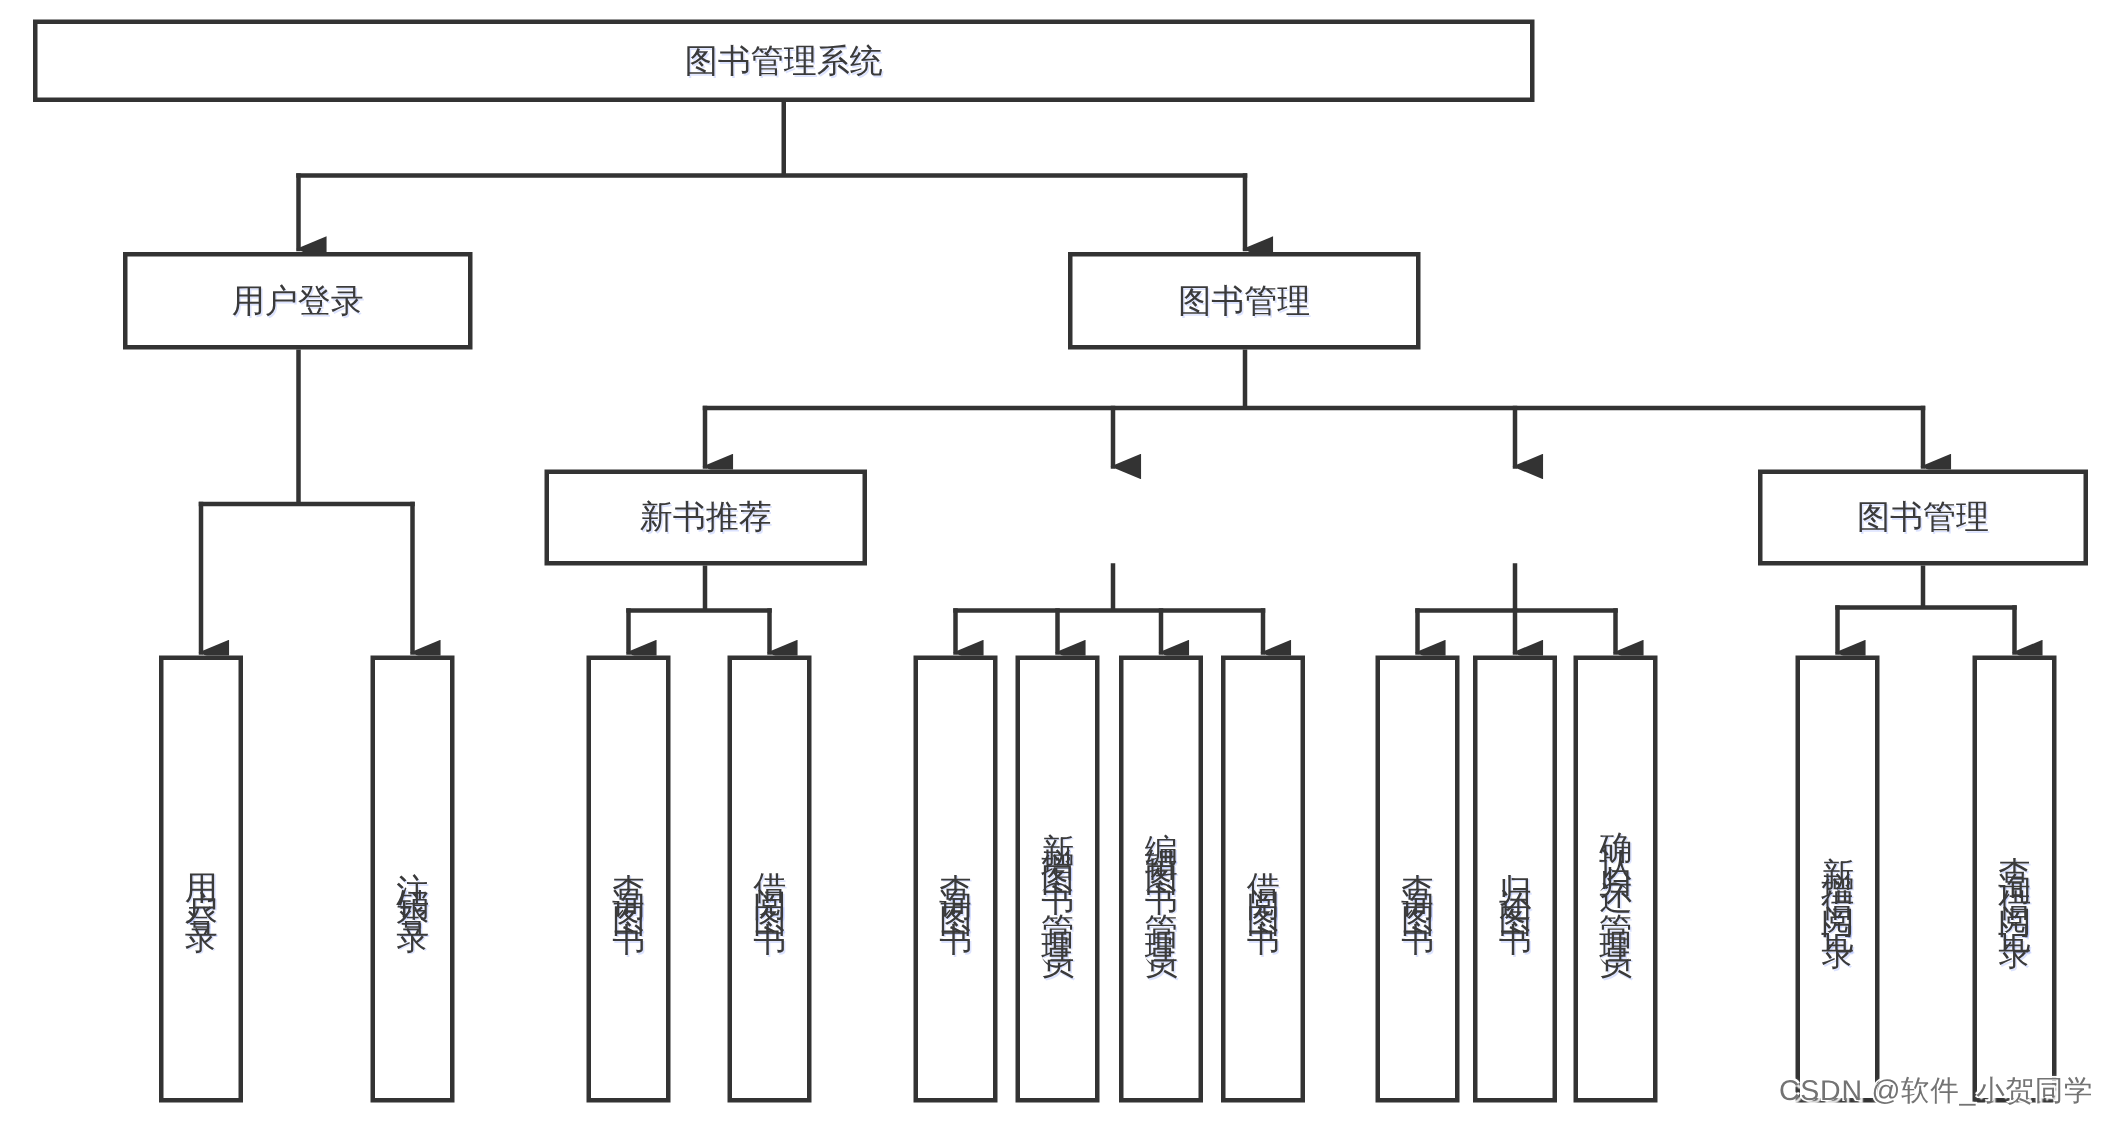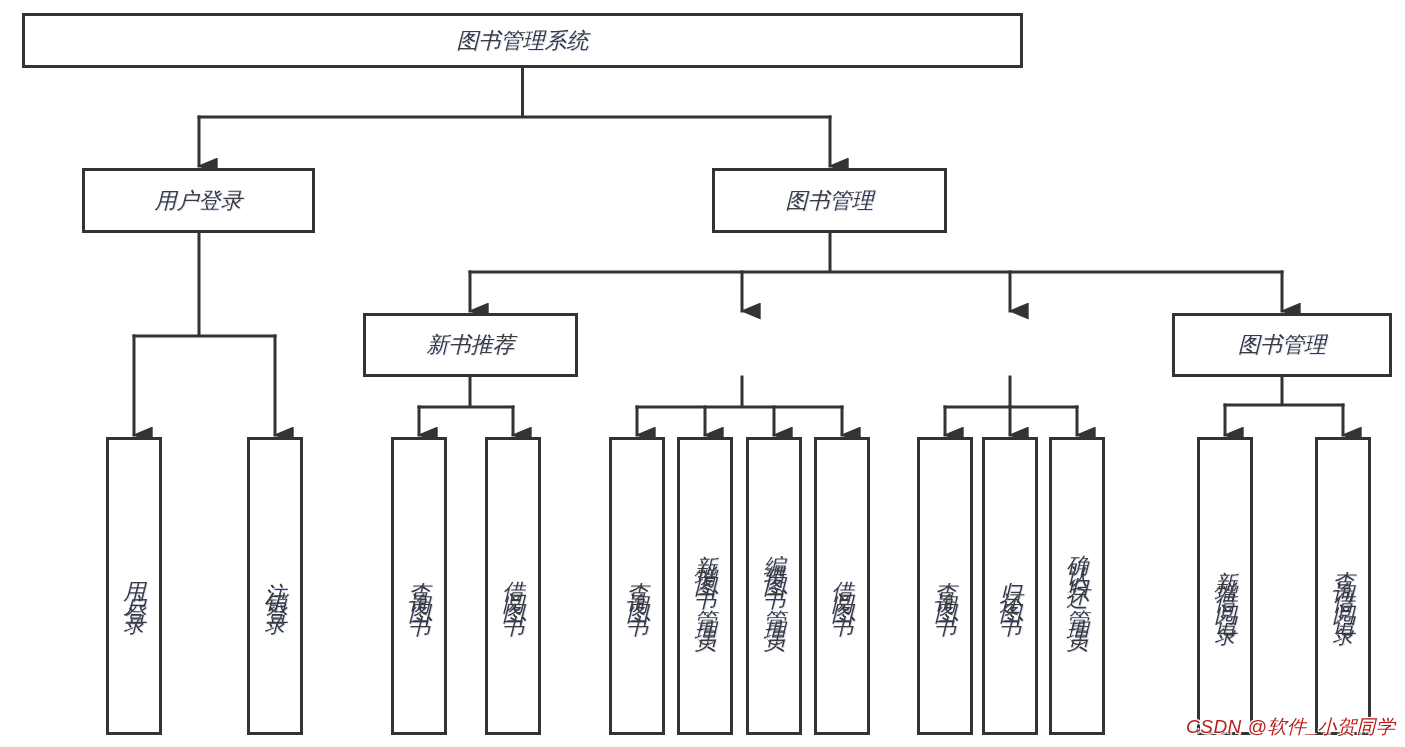--- a/index.html
+++ b/index.html
@@ -1,36 +1,36 @@
 <!DOCTYPE html>
 <html><head>
 <meta charset="utf-8">
 <style>
   html,body { margin:0; padding:0; background:#ffffff; }
   .stage {
     position:relative; width:1405px; height:747px; background:#ffffff;
-    font-family:"Liberation Sans","DejaVu Sans",sans-serif; overflow:hidden;font-style:italic;
+    font-family:"Liberation Sans","DejaVu Sans",sans-serif; overflow:hidden;
   }
   .wires { position:absolute; left:0; top:0; pointer-events:none; }
   .node {
     position:absolute; background:#ffffff; border:3px solid #333333;
     box-sizing:border-box; display:flex; align-items:center; justify-content:center;
     color:#3a3a3a; font-size:22px; z-index:2;
   }
   .node .label {
     white-space:nowrap;
     text-shadow:1px 1px 0 rgba(96,128,255,0.22);
   }
   .leaf .label {
     writing-mode:vertical-rl; text-orientation:mixed;
     letter-spacing:11px; line-height:1.2; white-space:nowrap;
   }
   .watermark {
     position:absolute; left:1186px; top:714px; z-index:5;
-    font-size:19px; color:#b91c1c; white-space:nowrap; letter-spacing:0.5px;
+    font-size:19px; color:#737373; white-space:nowrap; letter-spacing:0.5px;
     text-shadow:-1px -1px 0 #ffffff, 1px -1px 0 #ffffff, -1px 1px 0 #ffffff,
                  2px 2px 1px #ffffff, 0 0 3px #ffffff;
   }
 </style>
 </head>
 <body>
 
 <div class="stage">
 
   <svg class="wires" width="1405" height="747" viewBox="0 0 1405 747">

